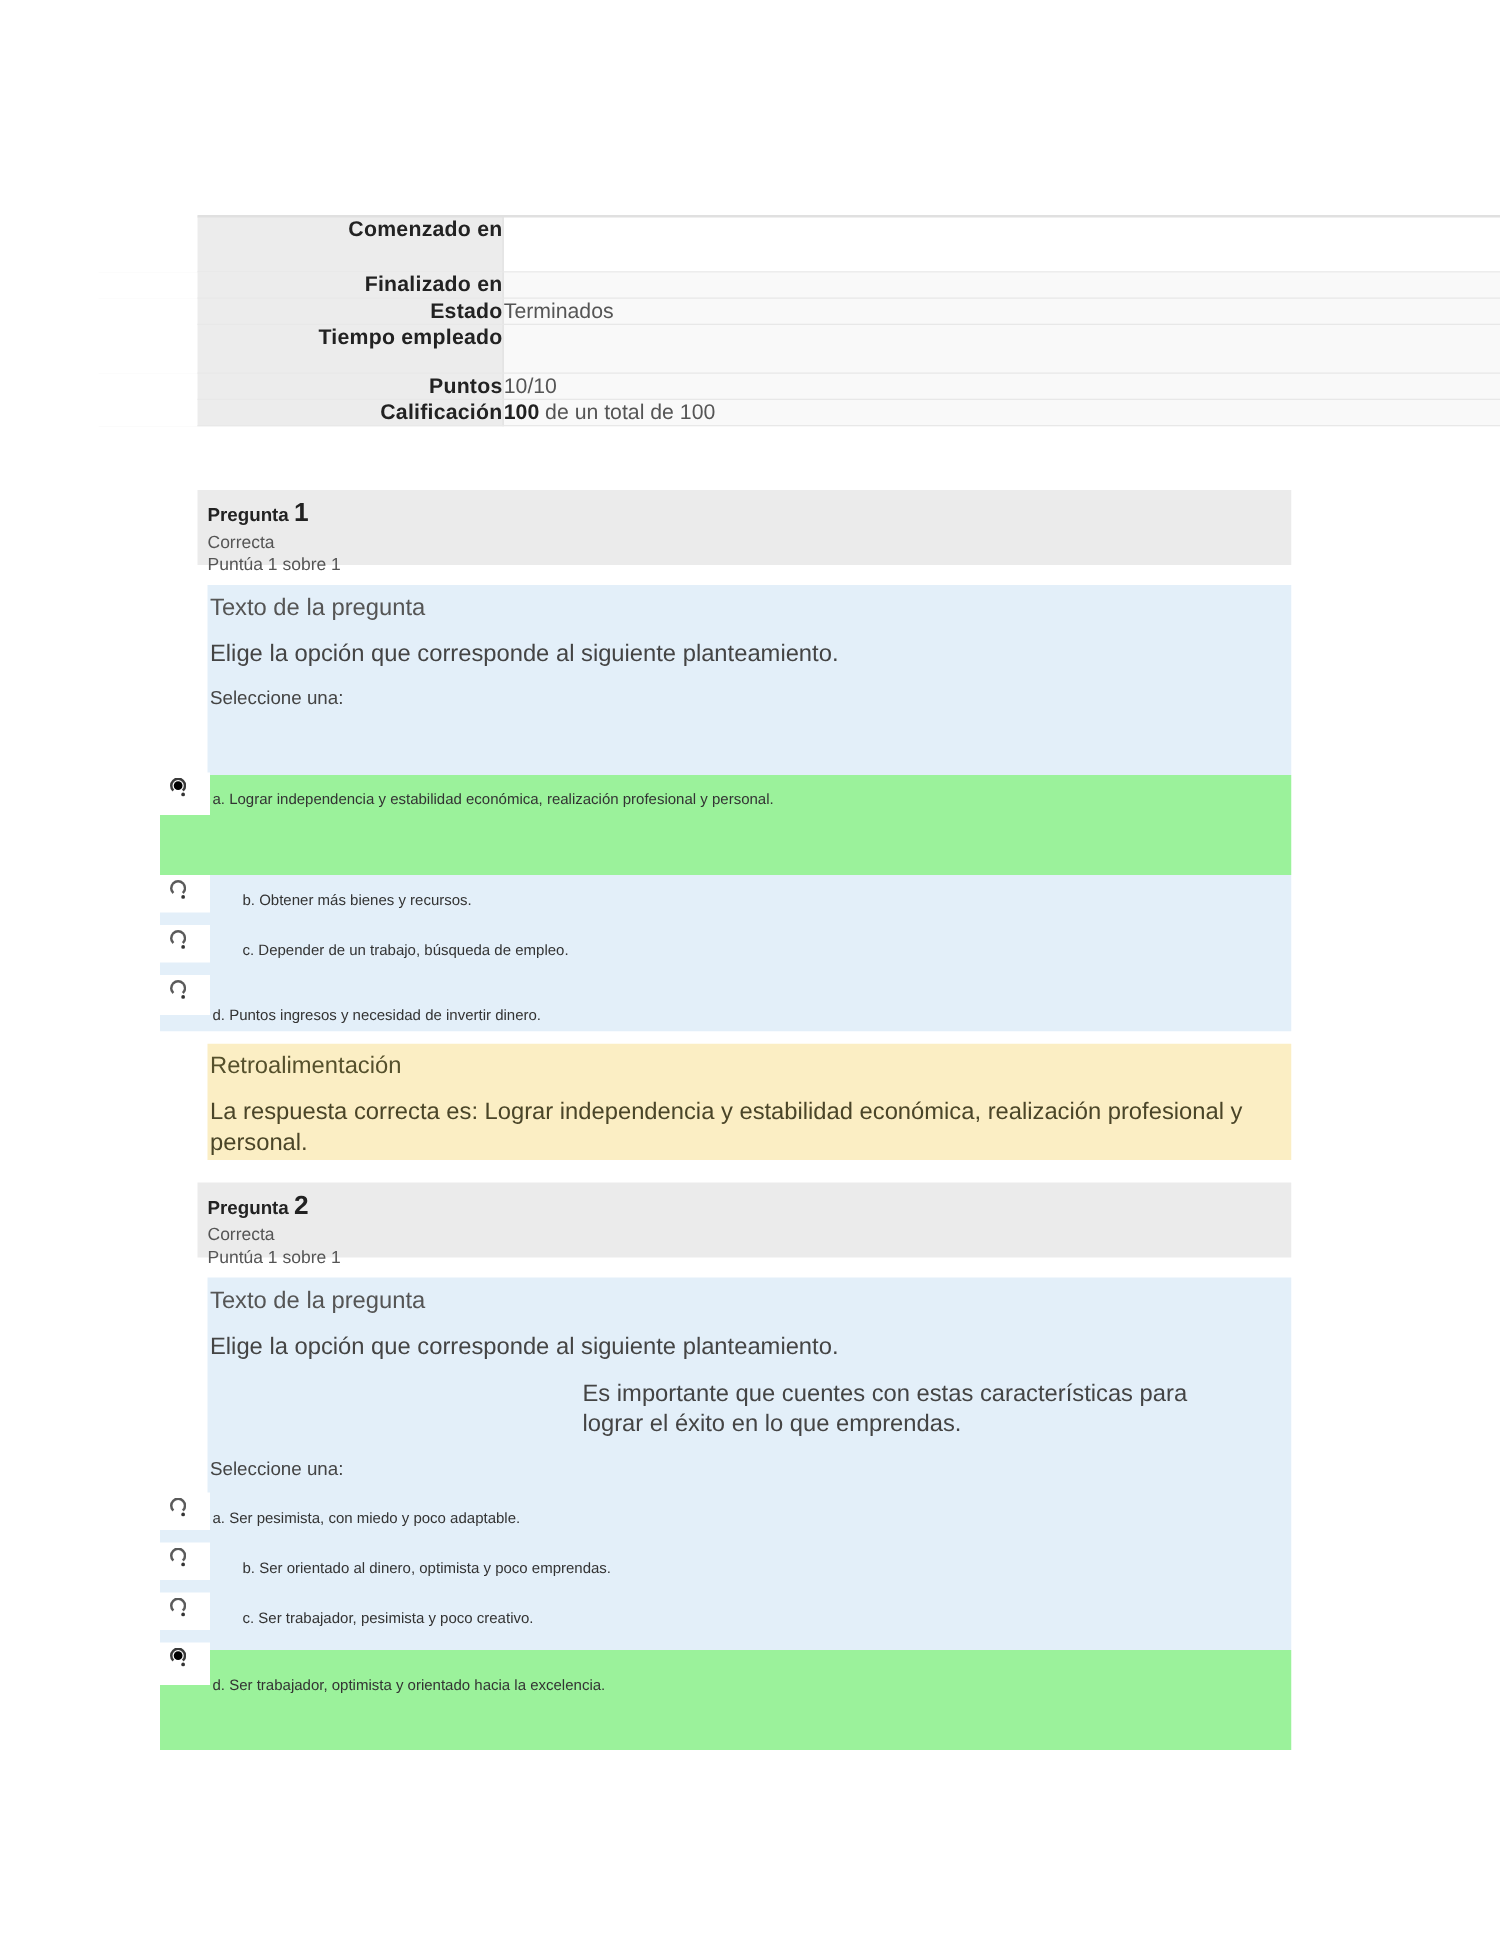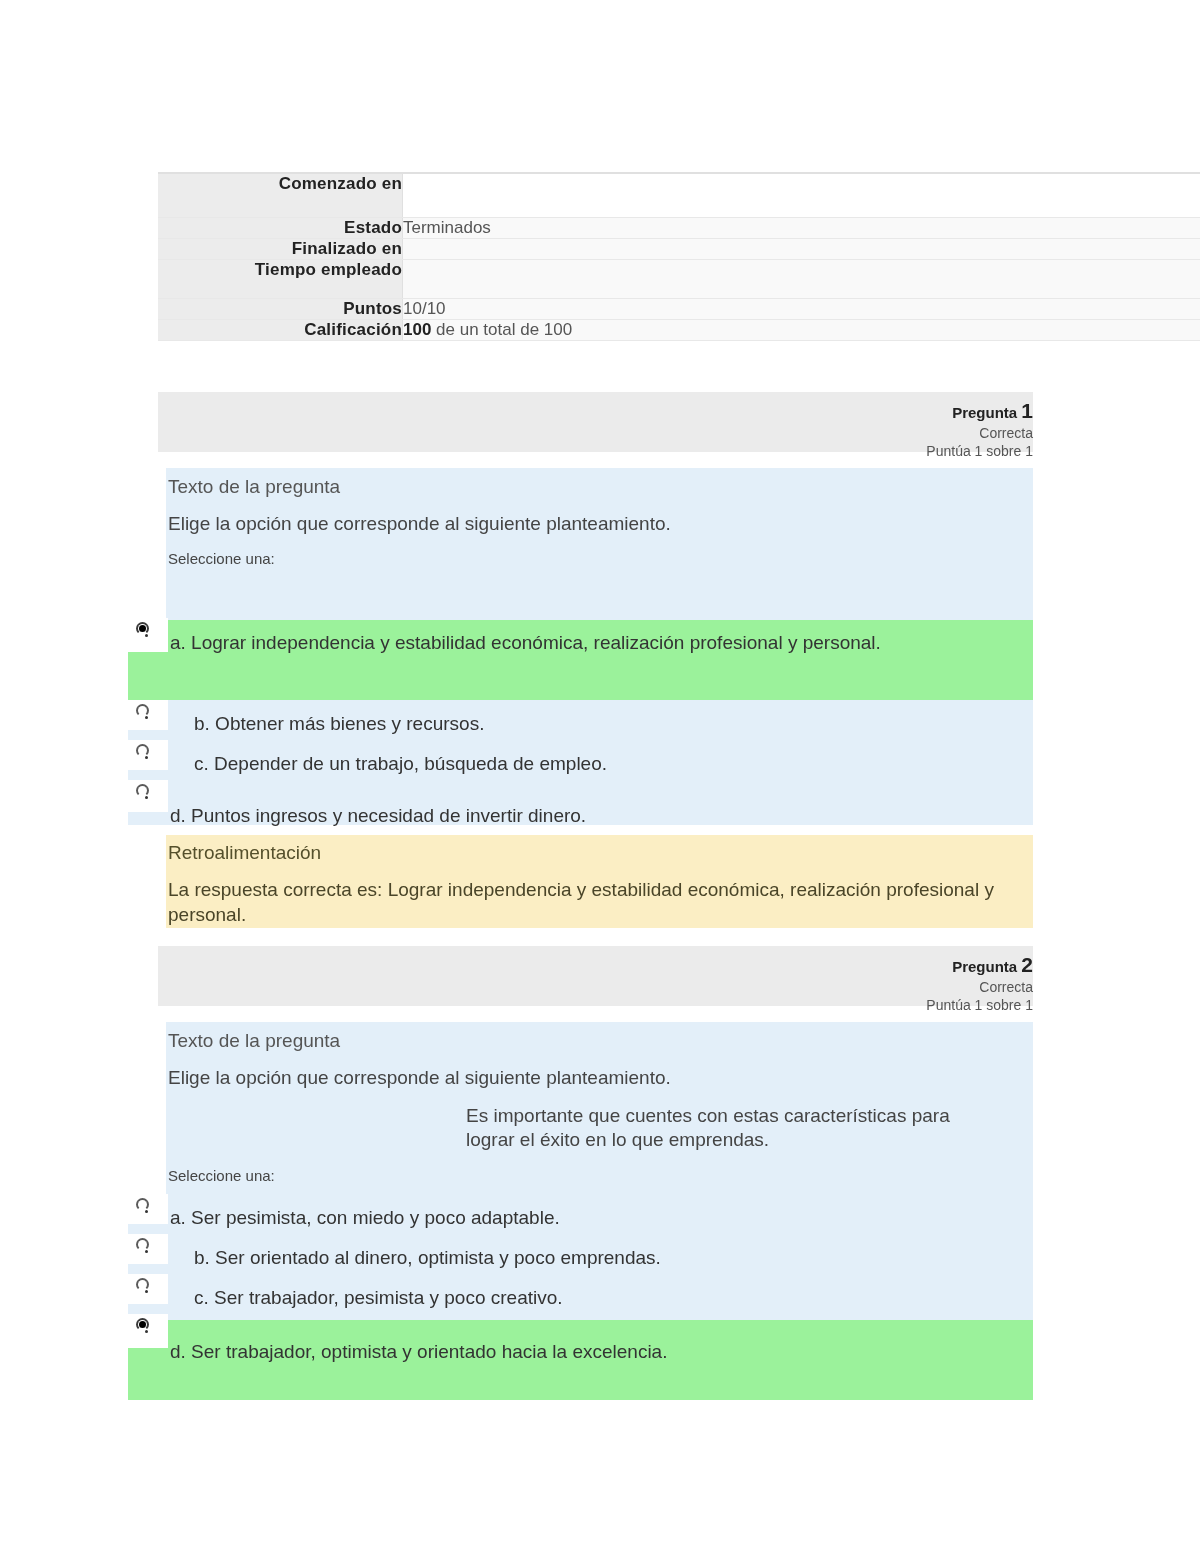--- a/index.html
+++ b/index.html
@@ -63,23 +63,22 @@
   tr.row-tall td { height: 43px; }
   tr.row-tall2 td { height: 38px; }
   .bold-score { font-weight: bold; color: #222222; }
 
   
   .q-header {
     position: absolute;
     left: 158px;
     width: 875px;
     background: #ebebeb;
-    padding: 6px 0 8px 8px;
-    box-sizing: border-box;
-    text-align: right;
+    padding: 6px 12px 8px 8px;
+    box-sizing: border-box;
   }
   .q-header .q-title {
     font-size: 15px;
     font-weight: bold;
     color: #222222;
     line-height: 1.25;
   }
   .q-header .q-title .q-num {
     font-size: 21px;
     font-weight: bold;
@@ -124,21 +123,21 @@
 
   
   .opt-band {
     position: absolute;
     box-sizing: border-box;
   }
   .opt-band.blue { background: #e3eff9; }
   .opt-band.green { background: #9bf29b; }
   .opt-text {
     position: absolute;
-    font-size: 19px;
+    font-size: 12px;
     color: #333333;
     white-space: nowrap;
   }
 
   
   .radio-slot {
     position: absolute;
     width: 40px;
     height: 30px;
     background: #ffffff;
@@ -202,26 +201,26 @@
 <body>
 
 <div class="summary-wrap">
   <table class="summary">
     <tbody>
       <tr class="row-tall">
         <td class="sum-label pad-left">Comenzado en</td>
         <td class="sum-value blank-white"></td>
       </tr>
       <tr>
+        <td class="sum-label pad-left">Finalizado en</td>
+        <td class="sum-value"></td>
+      </tr>
+      <tr>
         <td class="sum-label pad-left">Estado</td>
         <td class="sum-value">Terminados</td>
-      </tr>
-      <tr>
-        <td class="sum-label pad-left">Finalizado en</td>
-        <td class="sum-value"></td>
       </tr>
       <tr class="row-tall2">
         <td class="sum-label pad-left">Tiempo empleado</td>
         <td class="sum-value"></td>
       </tr>
       <tr>
         <td class="sum-label pad-left">Puntos</td>
         <td class="sum-value">10/10</td>
       </tr>
       <tr>

